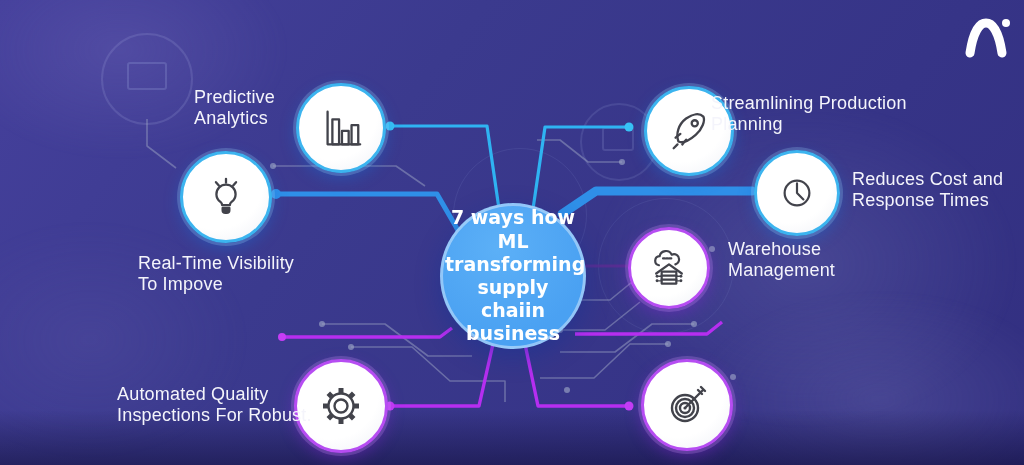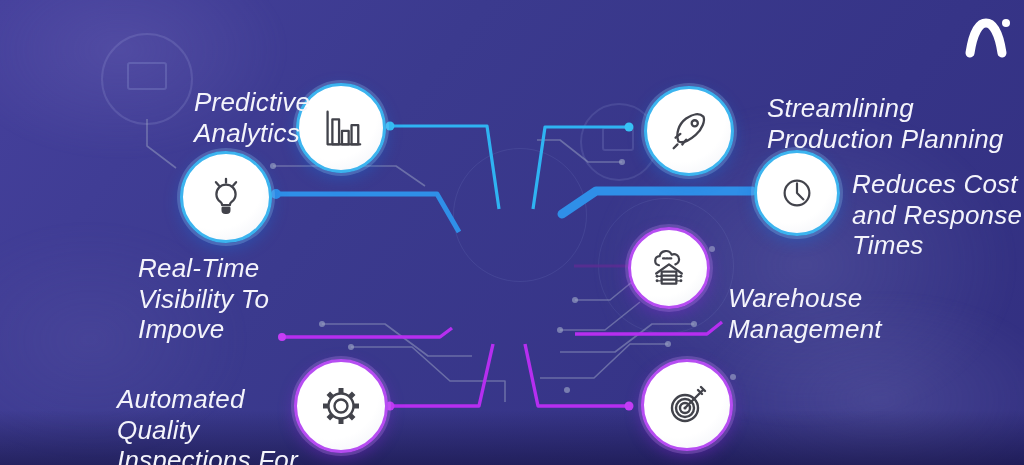--- a/index.html
+++ b/index.html
@@ -51,27 +51,27 @@
   .n-warehouse{left:628px;top:227px;width:76px;height:76px;}
   .n-target{left:641px;top:359px;width:86px;height:86px;}
   .n-center{left:440px;top:203px;width:140px;height:140px;z-index:2;
     background:radial-gradient(circle at 40% 30%,#5cb0f7 0%,var(--center_circle) 70%);
     border:3px solid rgba(235,245,255,.45);border-radius:50%;
     box-shadow:0 8px 24px rgba(15,50,150,.45);
     display:flex;align-items:center;justify-content:center;}
   .center-label{width:136px;text-align:center;color:#fff;font-weight:bold;
     font-size:19px;line-height:1.22;font-family:"DejaVu Sans","Liberation Sans",sans-serif;}
   
-  .lbl{position:absolute;color:var(--text);font-size:26px;line-height:1.18;z-index:3;letter-spacing:.2px;font-style:italic;}
+  .lbl{position:absolute;color:var(--text);font-size:18px;line-height:1.18;z-index:3;letter-spacing:.2px;}
   .l-predictive{left:194px;top:87px;width:135px;}
   .l-realtime{left:138px;top:253px;width:165px;}
   .l-automated{left:117px;top:384px;width:205px;}
-  .l-streamlining{left:767px;top:93px;width:252px;}
+  .l-streamlining{left:711px;top:93px;width:252px;}
   .l-reduces{left:852px;top:169px;width:200px;}
-  .l-warehouse{left:728px;top:239px;width:165px;margin-top:44px;}
+  .l-warehouse{left:728px;top:239px;width:165px;}
   .l-fraud{left:748px;top:392px;width:230px;}
   #title{position:absolute;left:0;top:22px;width:100%;text-align:center;z-index:3;
     color:#ffffff;font-weight:bold;font-size:26px;letter-spacing:.3px;}
   #logo{position:absolute;left:962px;top:12px;width:52px;height:48px;z-index:3;}
 </style>
 </head>
 <body>
 
 <div id="stage">
 
@@ -213,20 +213,23 @@
       <svg width="48" height="48" viewBox="0 0 48 48" stroke-width="2.2">
         <circle cx="22" cy="27" r="13"></circle>
         <circle cx="22" cy="27" r="9"></circle>
         <circle cx="22" cy="27" r="5"></circle>
         <circle cx="22" cy="27" r="1.6" fill="#42434b" stroke="none"></circle>
         <path d="M23 26 L40 9 M38 6 l4 4 M35 9 l4 4"></path>
       </svg>
     </span>
   </div>
 
+  <div class="node n-center">
+    <div class="center-label">7 ways how ML transforming supply chaiin business</div>
+  </div>
 
   <div class="lbl l-predictive">Predictive Analytics</div>
   <div class="lbl l-realtime">Real-Time Visibility To Impove</div>
   <div class="lbl l-automated">Automated Quality Inspections For Robust.</div>
   <div class="lbl l-streamlining">Streamlining Production Planning</div>
   <div class="lbl l-reduces">Reduces Cost and Response Times</div>
   <div class="lbl l-warehouse">Warehouse Management</div>
 
 </div>
 

